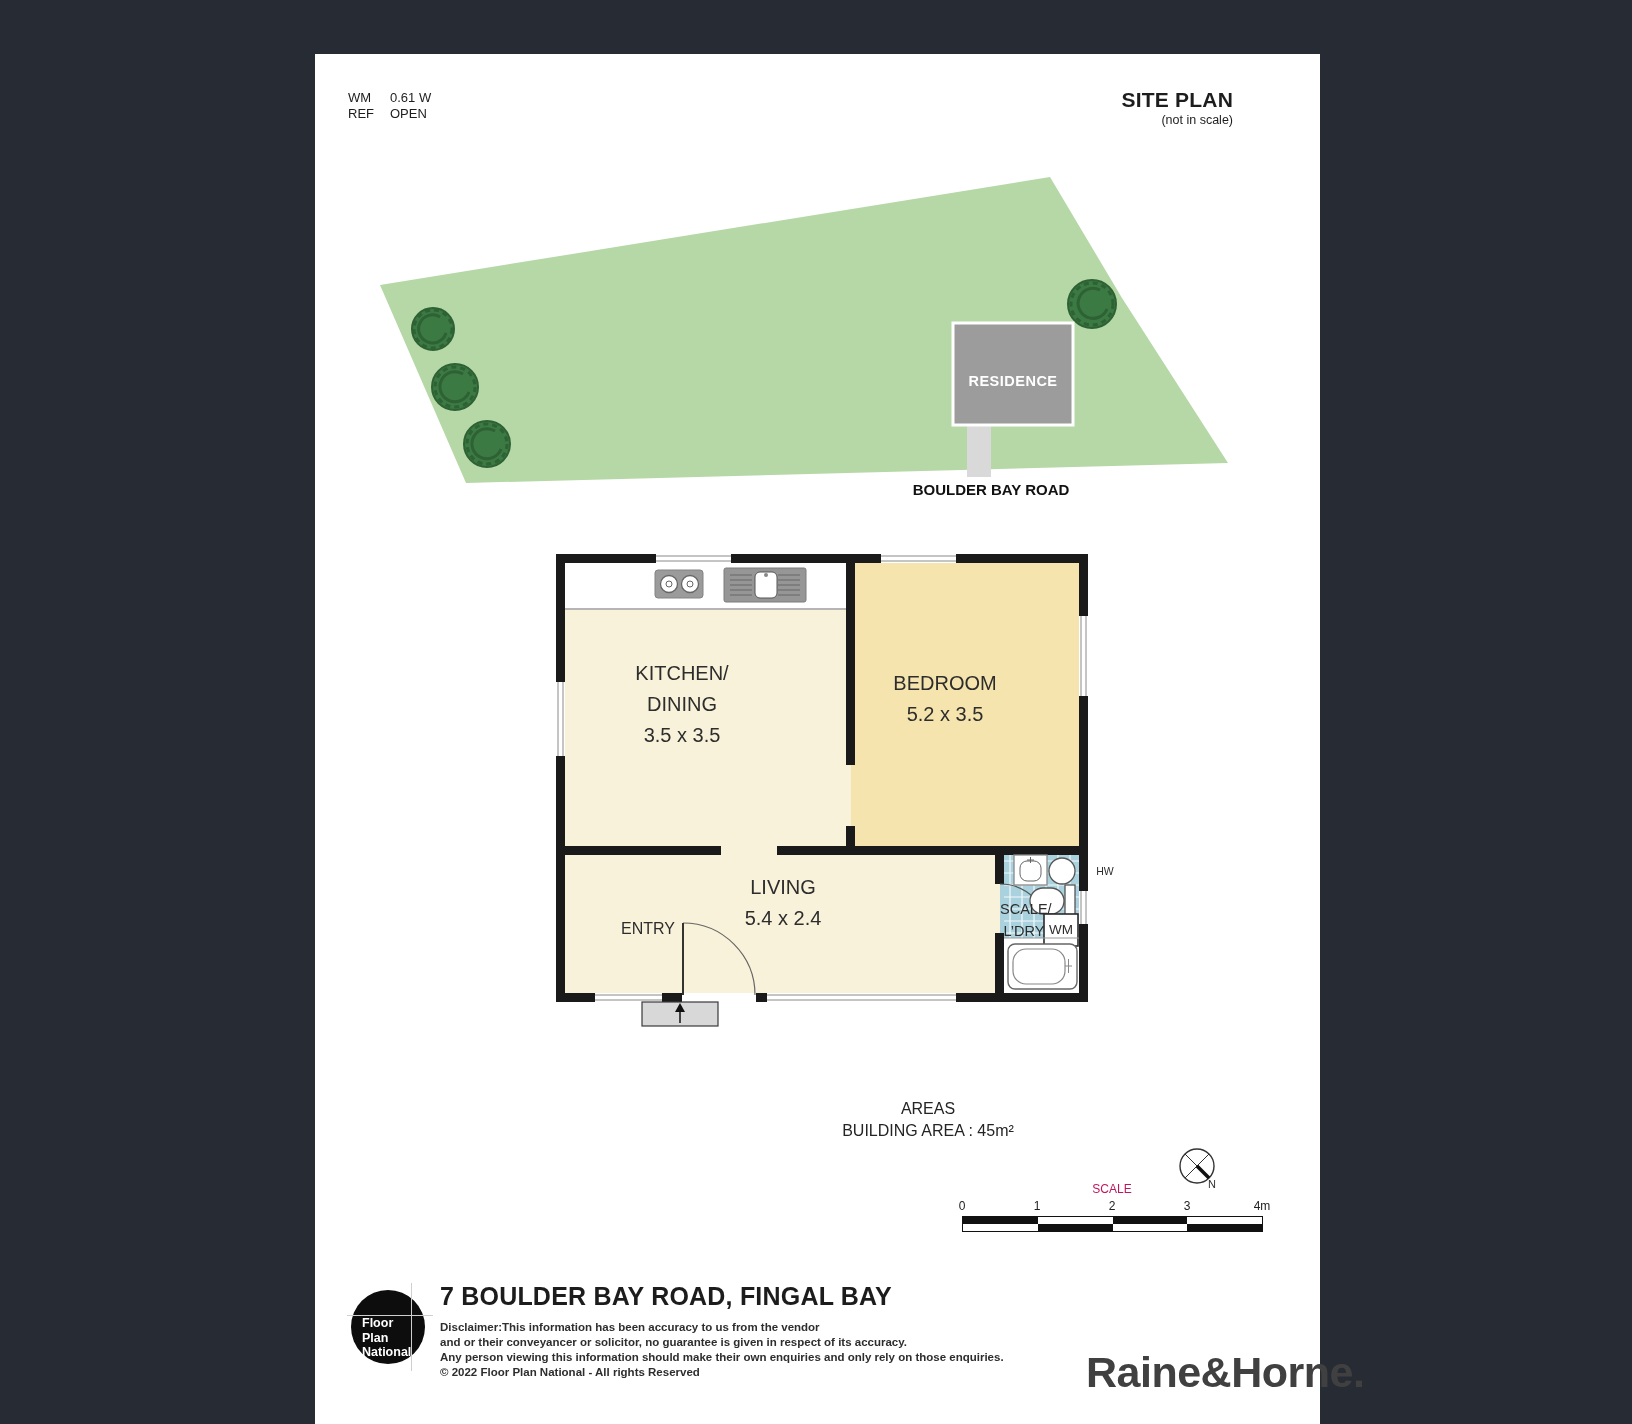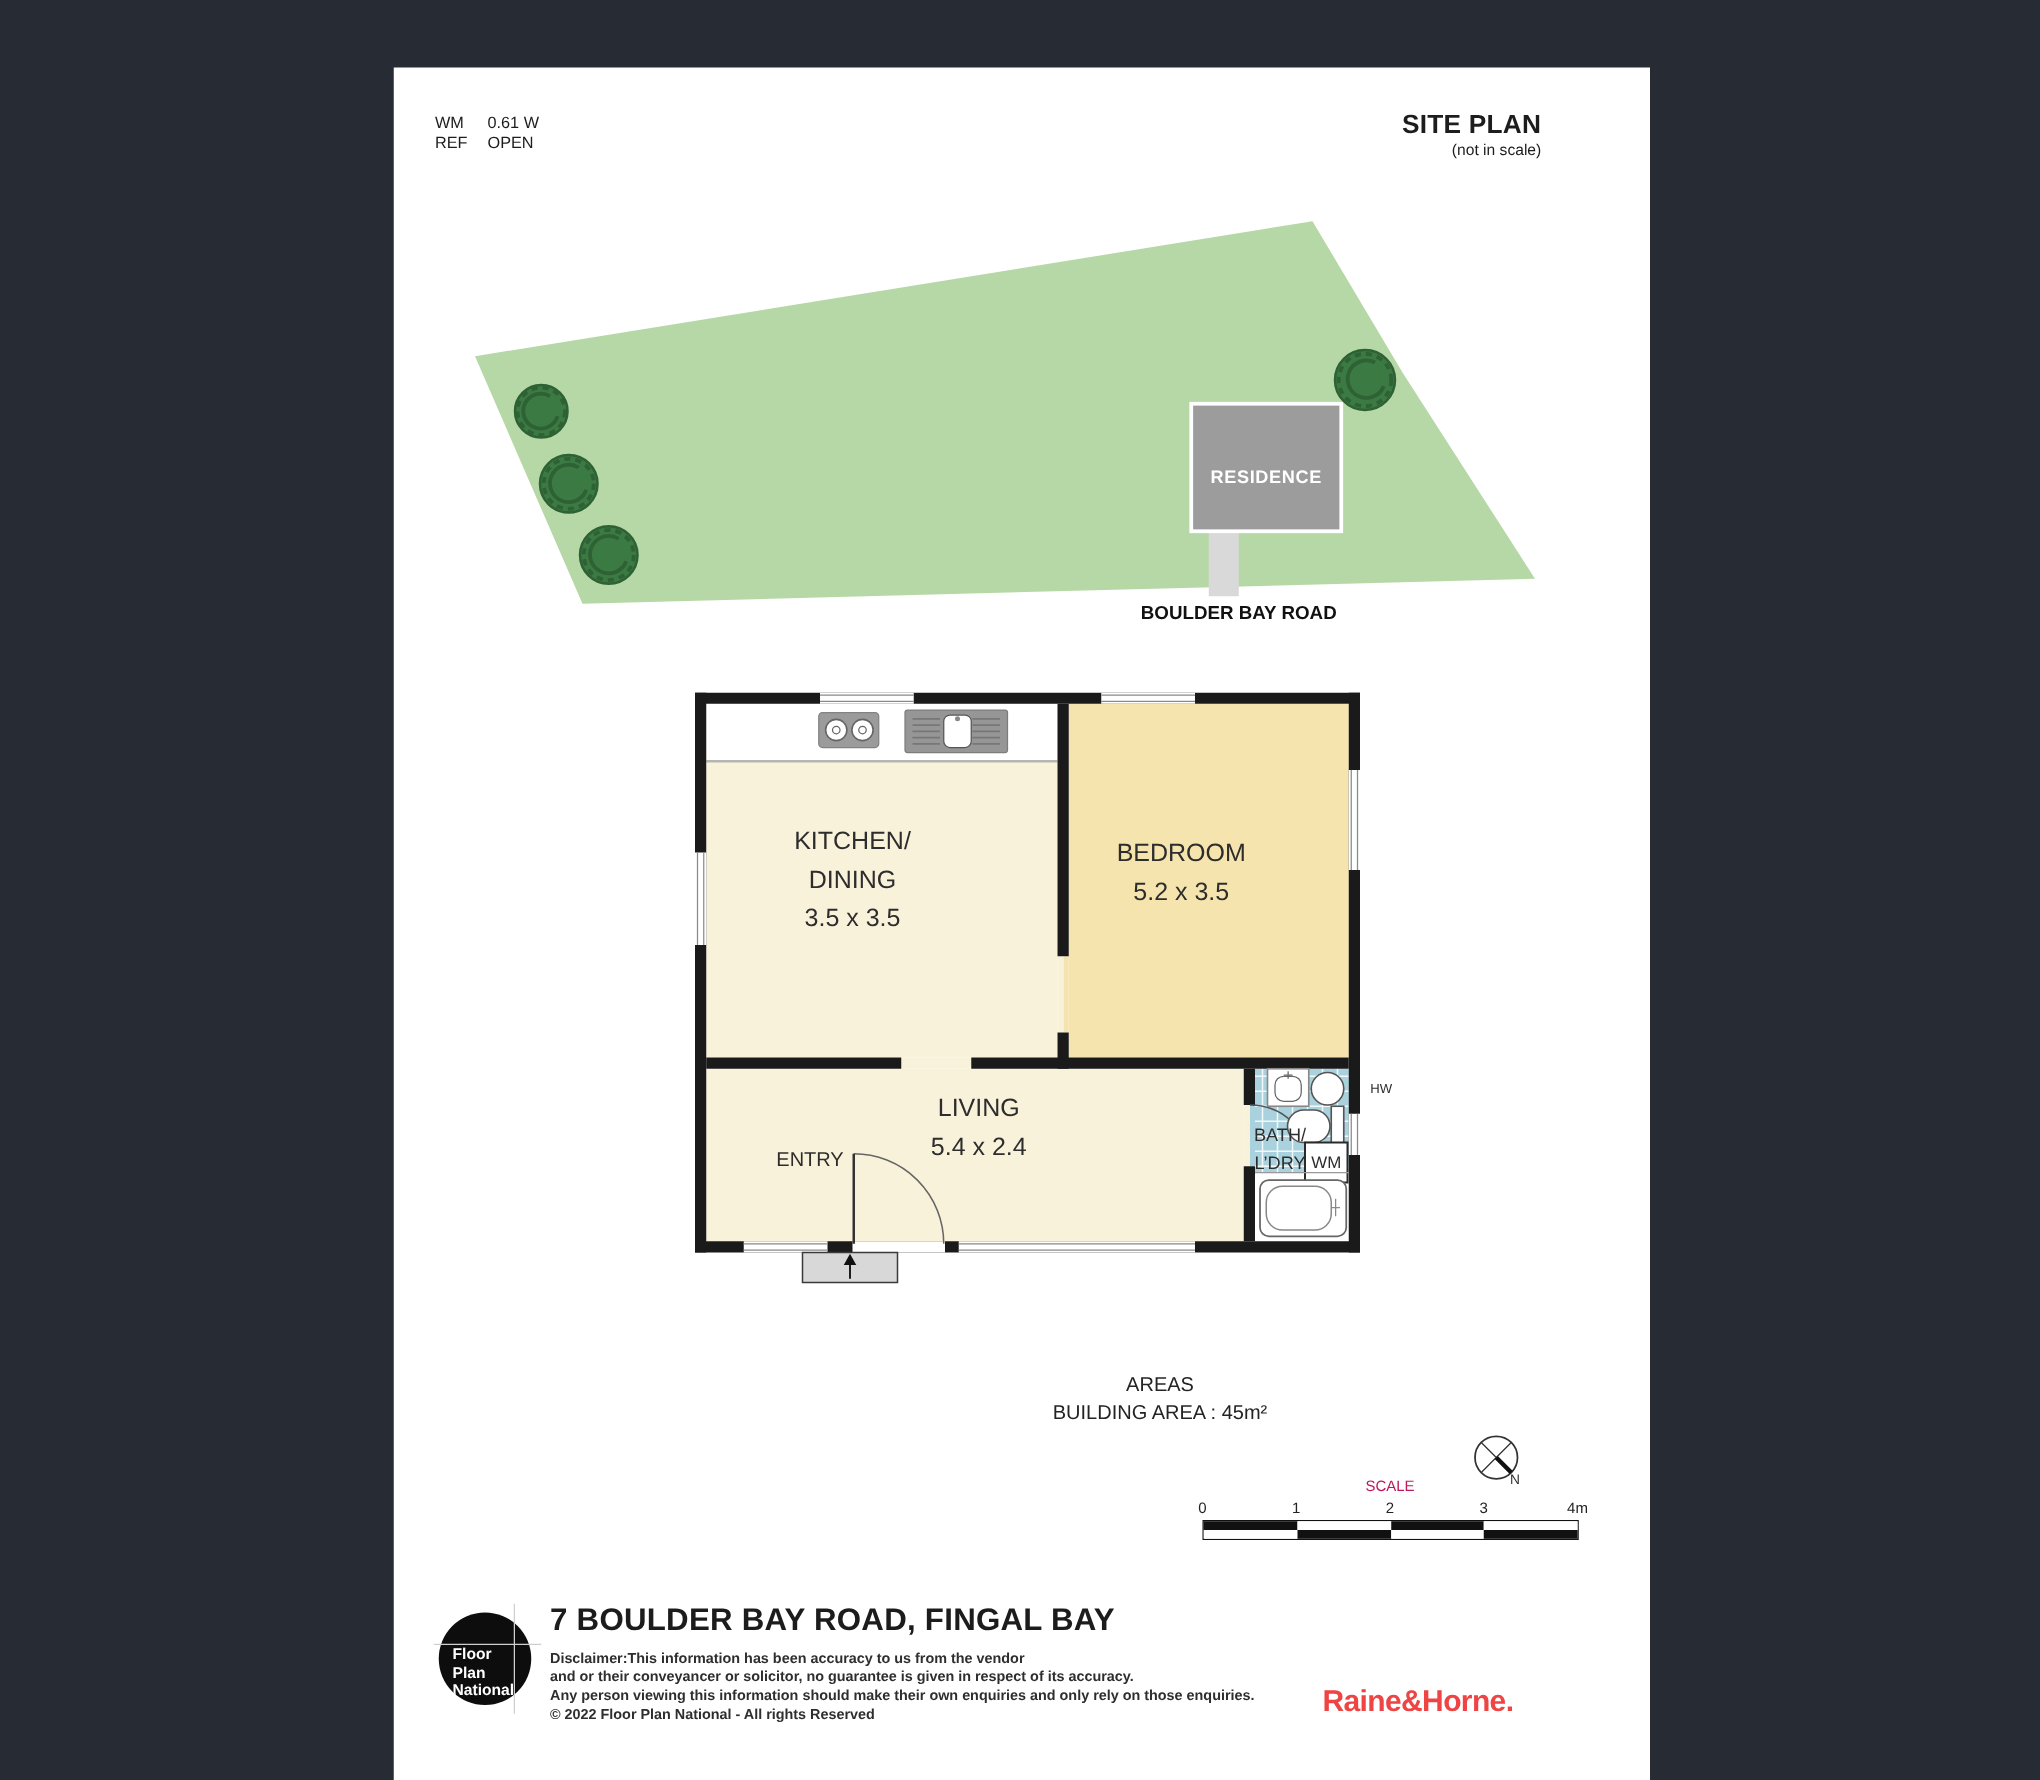--- a/index.html
+++ b/index.html
@@ -37,21 +37,21 @@
   .scalebar .r{display:flex;height:7px;}
   .scalebar .r div{flex:1;}
   .b{background:#111;} .w{background:#fff;}
   
   .logo-circle{left:36px;top:1236px;width:74px;height:74px;border-radius:50%;background:#0d0d0d;}
   .logo-text{left:47px;top:1262px;color:#fff;font-size:12.5px;font-weight:700;line-height:14.5px;}
   .logo-hline{left:32px;top:1261px;width:86px;height:1px;background:#cfcfcf;}
   .logo-vline{left:96px;top:1229px;width:1px;height:88px;background:#cfcfcf;}
   .address{left:125px;top:1228px;font-size:25px;font-weight:600;color:#1c1c1c;letter-spacing:0.2px;}
   .disclaimer{left:125px;top:1266px;font-size:11.5px;font-weight:600;color:#2e2e2e;line-height:15px;}
-  .brand{left:743px;top:1294px;font-size:24px;font-weight:700;color:#ef4444;letter-spacing:-0.5px;}
+  .brand{left:771px;top:1294px;font-size:43px;font-weight:700;color:#404040;letter-spacing:-0.5px;}
   .north{left:893px;top:1124px;font-size:11px;font-weight:500;color:#333;}
 </style>
 </head>
 <body>
 
 <div class="page">
 
   <div class="abs legend">
     <div class="row">
       <span class="k">WM</span><span>0.61 W</span>
@@ -199,21 +199,21 @@
     <div class="fp-label room" style="left:309px;top:114px;width:160px;">
       <div>BEDROOM</div>
       <div>5.2 x 3.5</div>
     </div>
     <div class="fp-label room" style="left:147px;top:318px;width:160px;">
       <div>LIVING</div>
       <div>5.4 x 2.4</div>
     </div>
     <div class="fp-label small-lab" style="left:52px;top:366px;width:80px;">ENTRY</div>
     <div class="fp-label bath-lab" style="left:444px;top:344px;width:48px;">
-      <div>BATH/</div>
+      <div>SCALE/</div>
       <div>L’DRY</div>
     </div>
     <div class="fp-label wm-lab" style="left:488px;top:360px;width:34px;">WM</div>
     <div class="fp-label hw-lab" style="left:493px;top:309px;width:46px;padding-left:33px;">HW</div>
   </div>
 
   <div class="abs areas">
     <div>AREAS</div>
     <div>BUILDING AREA : 45m²</div>
   </div>

